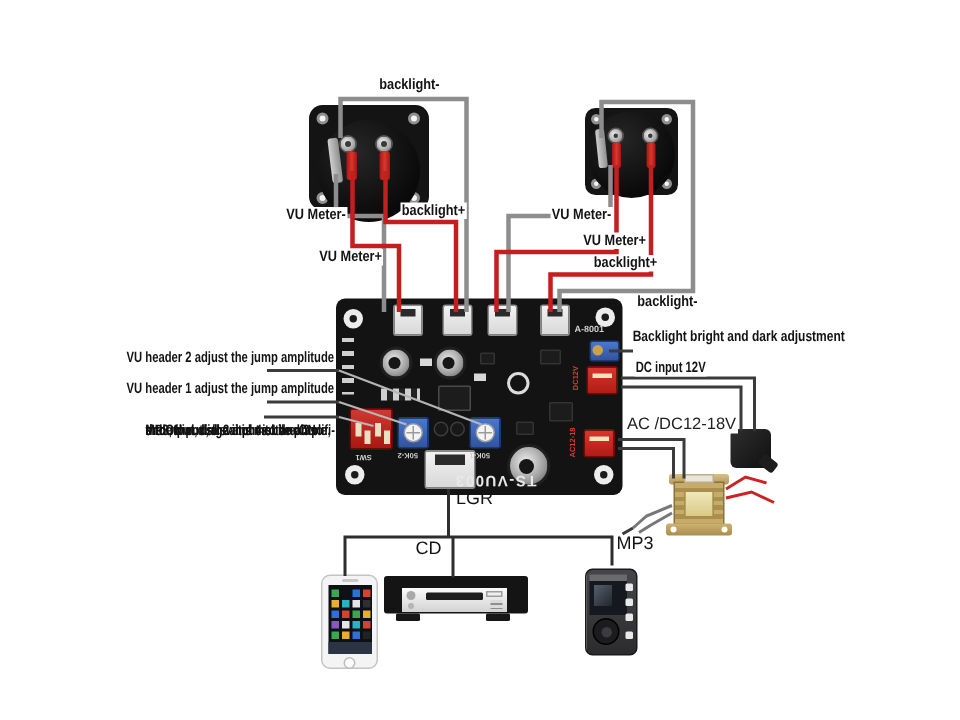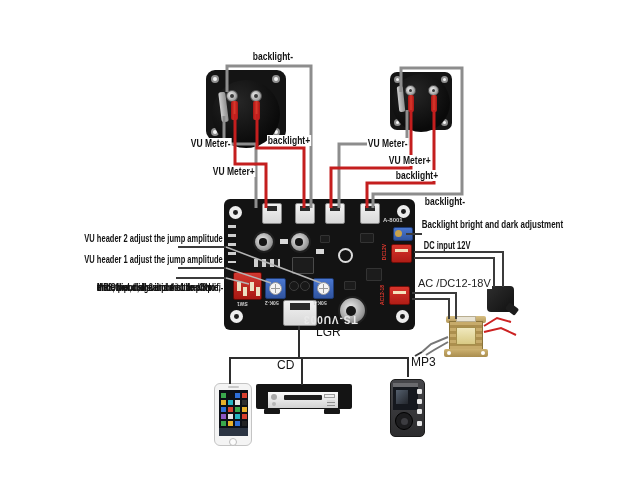--- a/index.html
+++ b/index.html
@@ -225,17 +225,17 @@
   <div class="lbl sx75 rt" style="right:417px;top:254px;">VU header 1 adjust the jump amplitude</div>
 
   <div id="note" style="left:97px;top:280px;">
     <span class="note-line">If the input signal is mobile phone,</span>
     <span class="note-line">MP3, dial dial switches 1 and 3 to</span>
     <span class="note-line">the ON end, the input is the amplifi-</span>
     <span class="note-line">er output, dial 2 and 4 to the ON</span>
     <span class="note-line">end</span>
   </div>
 
-  <div class="lbl plain z3" style="left:315px;top:327px;">LGR</div>
+  <div class="lbl plain z3" style="left:303px;top:327px;">LGR</div>
   <div class="lbl plain z3" style="left:276px;top:360px;">CD</div>
   <div class="lbl plain z3" style="left:410px;top:357px;">MP3</div>
 
 </div>
 
 </body></html>

